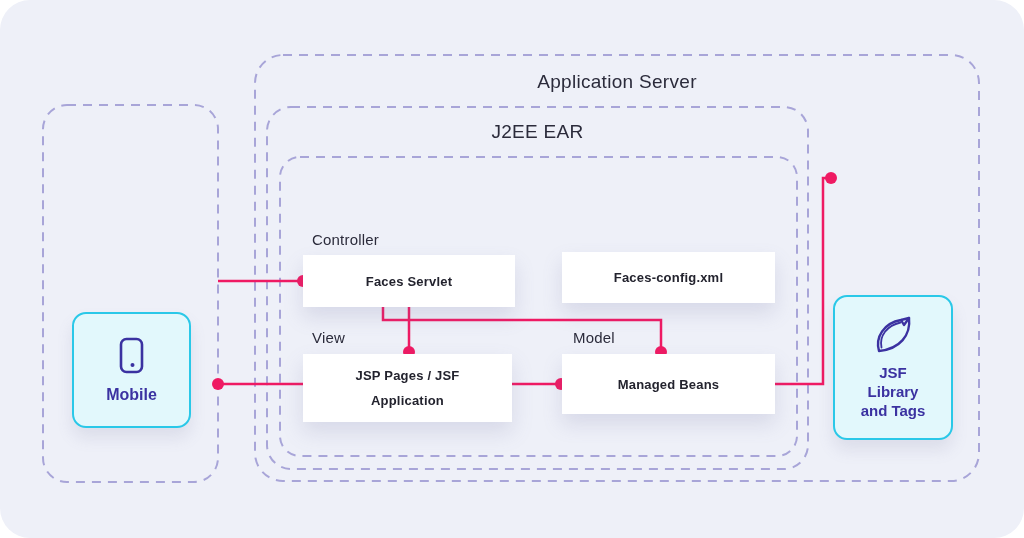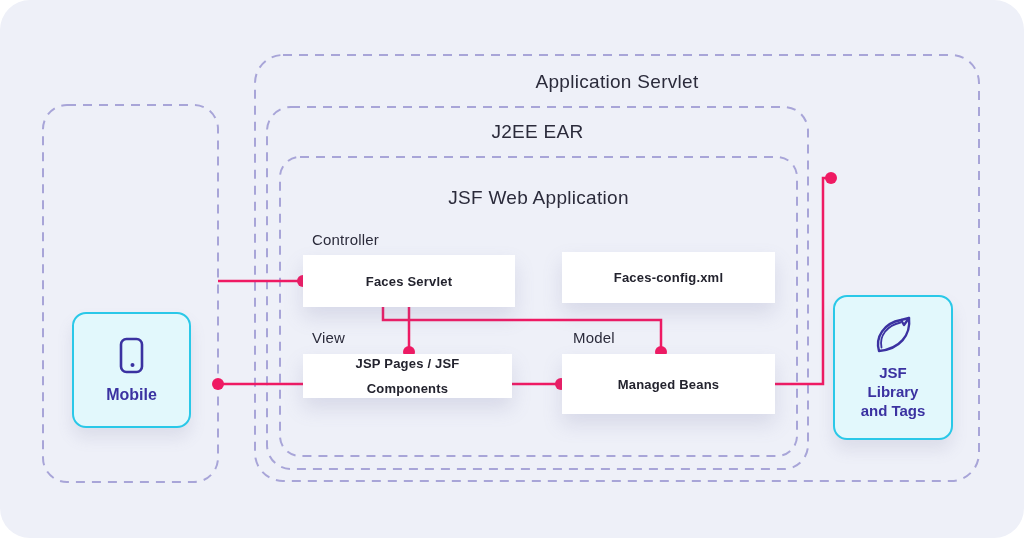--- a/index.html
+++ b/index.html
@@ -68,37 +68,36 @@
     <g fill="var(--accent-pink)">
       <circle cx="303" cy="281" r="6"></circle>
       <circle cx="218" cy="384" r="6"></circle>
       <circle cx="661" cy="352" r="6"></circle>
       <circle cx="409" cy="352" r="6"></circle>
       <circle cx="561" cy="384" r="6"></circle>
       <circle cx="831" cy="178" r="6"></circle>
     </g>
   </svg>
 
-  <div class="ctitle" style="left:255px;top:71px;width:724px;">Application Servlet</div>
+  <div class="ctitle" style="left:255px;top:71px;width:724px;">Application Server</div>
   <div class="ctitle" style="left:267px;top:121px;width:541px;">J2EE EAR</div>
-  <div class="ctitle" style="left:280px;top:187px;width:517px;">JSF Web Application</div>
 
   <div class="seclabel" style="left:312px;top:231px;">Controller</div>
   <div class="seclabel" style="left:312px;top:329px;">View</div>
   <div class="seclabel" style="left:573px;top:329px;">Model</div>
 
   <div class="wcard" style="left:303px;top:255px;width:212px;height:52px;">
     <span>Faces Servlet</span>
   </div>
   <div class="wcard" style="left:562px;top:252px;width:213px;height:51px;">
     <span>Faces-config.xml</span>
   </div>
-  <div class="wcard" style="left:303px;top:354px;width:209px;height:44px;">
+  <div class="wcard" style="left:303px;top:354px;width:209px;height:68px;">
     <span>JSP Pages / JSF</span>
-    <span>Components</span>
+    <span>Application</span>
   </div>
   <div class="wcard" style="left:562px;top:354px;width:213px;height:60px;">
     <span>Managed Beans</span>
   </div>
 
 
   <div class="cyancard" style="left:72px;top:312px;width:119px;height:116px;">
     <span class="icon">
       <svg width="25" height="37" viewBox="0 0 25 37">
         <rect x="2" y="2" width="21" height="33" rx="5.5" fill="none" stroke="var(--indigo)" stroke-width="2.6"></rect>

